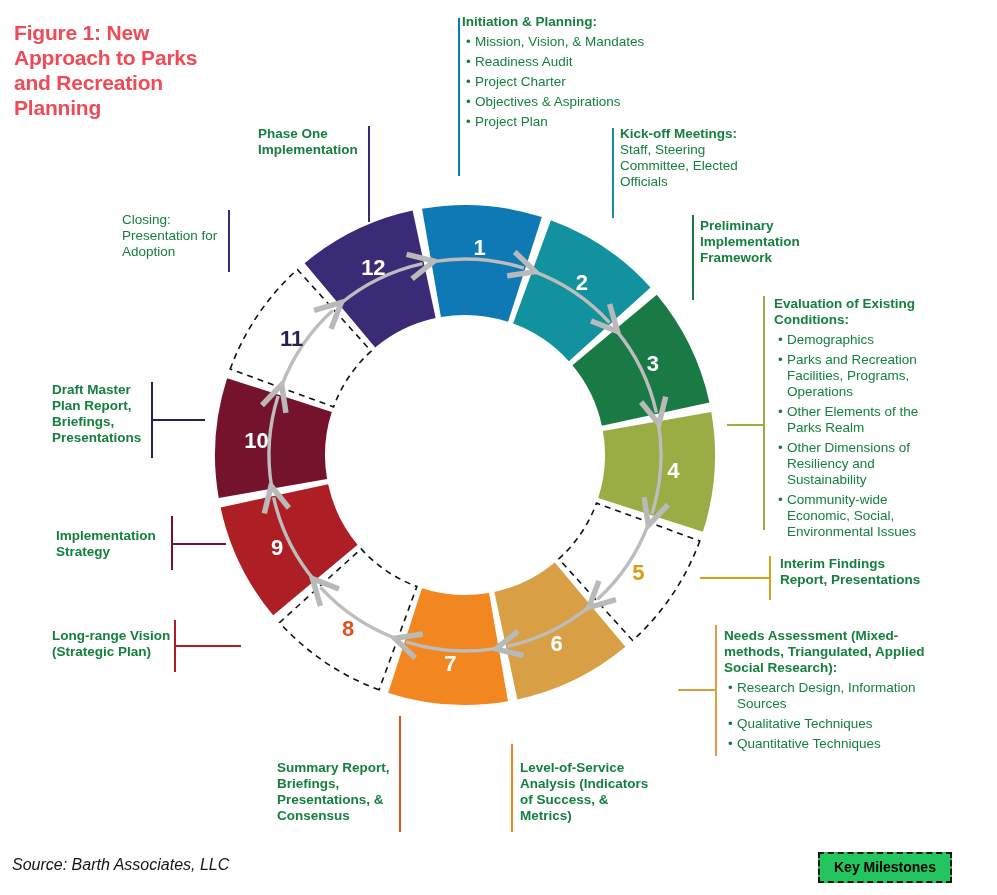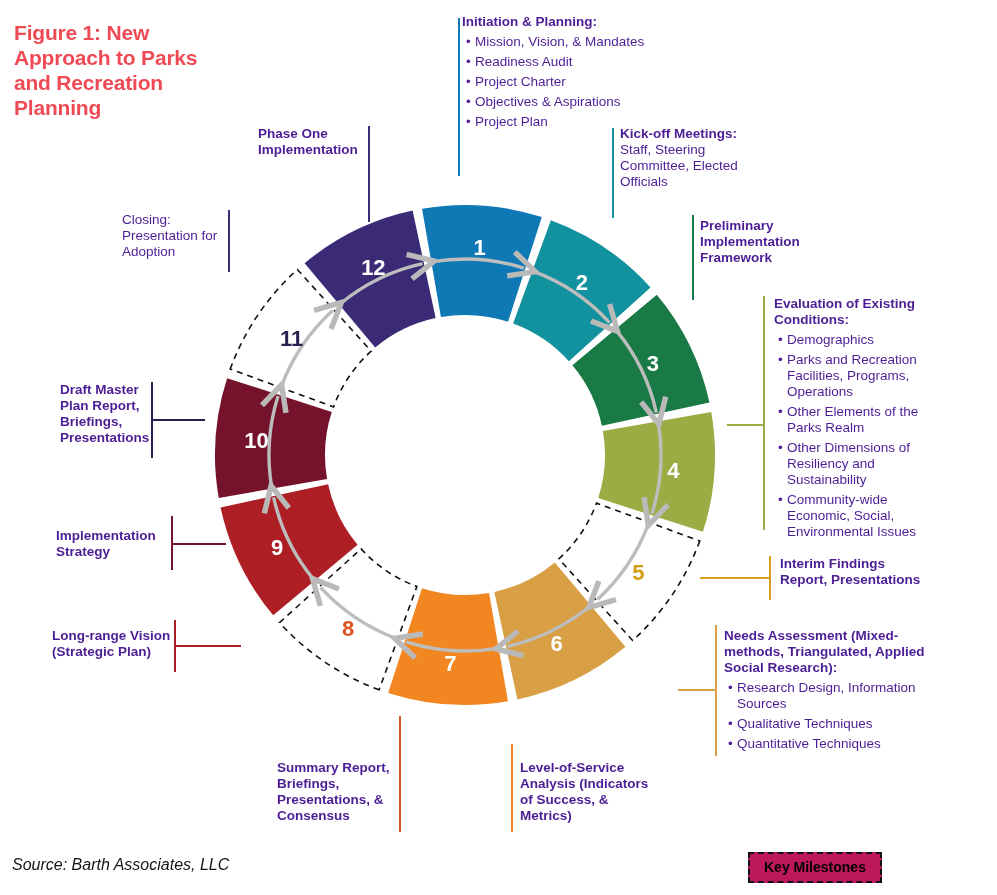--- a/index.html
+++ b/index.html
@@ -8,26 +8,26 @@
   #figure-title{
     position:absolute;left:14px;top:20px;width:220px;
     font-size:21px;line-height:25px;font-weight:700;color:#ef4a55;
     letter-spacing:-0.2px;
   }
   #source-note{
     position:absolute;left:12px;top:856px;
     font-size:16px;font-style:italic;color:#141414;
   }
   #legend-key{
-    position:absolute;left:748px;top:852px;
+    position:absolute;left:818px;top:852px;
     border:2px dashed #111;padding:5px 14px 6px 14px;
-    font-size:14px;font-weight:700;color:#000;background:#be185d;
+    font-size:14px;font-weight:700;color:#000;background:#22c55e;
   }
   svg#wheel{position:absolute;left:0;top:0;width:997px;height:895px;}
-  .callout{position:absolute;font-size:13.5px;line-height:16px;color:#4c1d95;}
+  .callout{position:absolute;font-size:13.5px;line-height:16px;color:#15803d;}
   .callout .hd{font-weight:700;}
   .callout ul{margin:0;padding:0;list-style:none;}
   .callout li{position:relative;padding-left:9px;margin:4px;}
   .callout li:before{content:"\2022";position:absolute;left:0;top:0;}
   .seg-num{font-weight:700;font-size:22px;}
 </style>
 </head>
 <body>
 
 <div id="figure-title">Figure 1: New Approach to Parks and Recreation Planning</div>
@@ -167,21 +167,21 @@
 </div>
 
 <div class="callout hd" style="left:52px;top:628px;width:120px;font-weight:700;">
   <div>Long-range Vision (Strategic Plan)</div>
 </div>
 
 <div class="callout hd" style="left:56px;top:528px;width:118px;font-weight:700;">
   <div>Implementation Strategy</div>
 </div>
 
-<div class="callout hd" style="left:52px;top:382px;width:98px;font-weight:700;margin-left:8px;">
+<div class="callout hd" style="left:52px;top:382px;width:98px;font-weight:700;">
   <div>Draft Master Plan Report, Briefings, Presentations</div>
 </div>
 
 <div class="callout hd" style="left:122px;top:212px;width:108px;font-weight:400;">
   <div>Closing: Presentation for Adoption</div>
 </div>
 
 <div class="callout hd" style="left:258px;top:126px;width:110px;font-weight:700;">
   <div>Phase One Implementation</div>
 </div>

